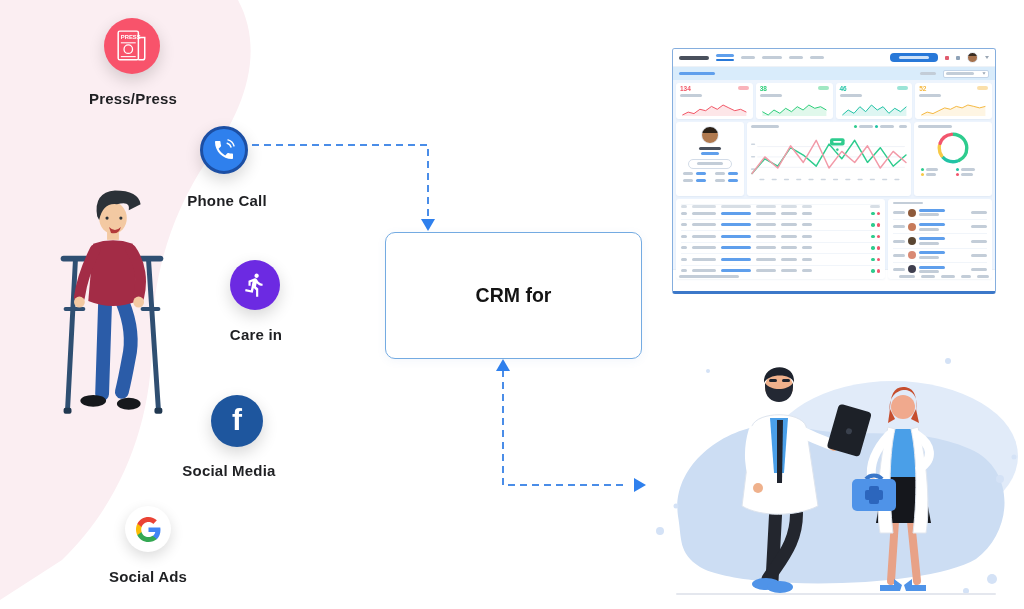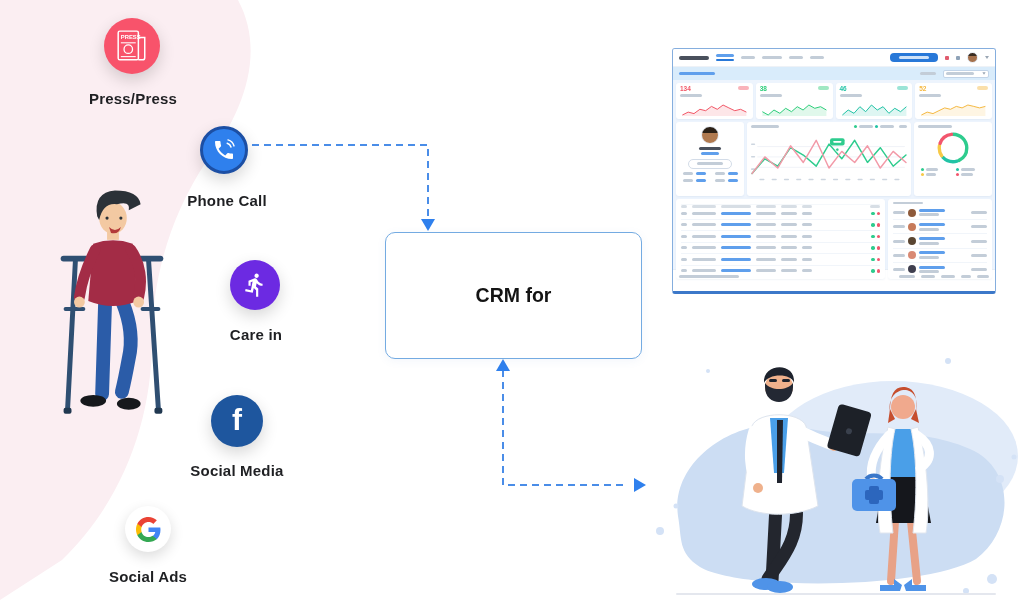--- a/index.html
+++ b/index.html
@@ -214,21 +214,21 @@
   <div class="circle" style="left: 230px; top: 260px; width: 50px; height: 50px; background: rgb(108, 42, 226);">
     <svg width="26" height="26" viewBox="0 0 24 24">
       <path d="M13.49 5.48c1.1 0 2-.9 2-2s-.9-2-2-2-2 .9-2 2 .9 2 2 2zM9.89 19.38l1-4.58 2.1 2v6h2v-7.5l-2.1-2 .6-3c1.3 1.5 3.3 2.5 5.5 2.5v-2c-1.9 0-3.5-1-4.3-2.4l-1-1.6c-.4-.6-1-1-1.7-1-.3 0-.5.1-.8.1l-5.2 2.2v4.7h2v-3.4l1.8-.7-1.6 8.1-4.9-1-.4 2 7 1.4z" fill="#fff"></path>
     </svg>
   </div>
   <div class="chan-label" style="left:256px;top:326px">Care in</div>
 
   <div class="circle" style="left: 211px; top: 395px; width: 52px; height: 52px; background: rgb(30, 86, 158);">
     <span class="fb-f">f</span>
   </div>
-  <div class="chan-label" style="left:237px;top:462px">Social Media</div>
+  <div class="chan-label" style="left:229px;top:462px">Social Media</div>
 
   <div class="circle" style="left: 125px; top: 506px; width: 46px; height: 46px; box-shadow: rgba(0, 0, 0, 0.14) 0px 5px 14px; background: rgb(255, 255, 255);">
     <svg width="25" height="25" viewBox="0 0 24 24">
       <path d="M23.5 12.3c0-.8-.1-1.6-.2-2.3H12v4.5h6.5c-.3 1.6-1.2 2.9-2.5 3.8v3.1h4c2.4-2.2 3.5-5.4 3.5-9.1z" fill="#4285f4"></path>
       <path d="M12 24c3.2 0 5.9-1.1 7.9-2.9l-4-3.1c-1.1.7-2.4 1.2-4 1.2-3.1 0-5.7-2.1-6.6-4.9H1.3v3.2C3.3 21.4 7.3 24 12 24z" fill="#34a853"></path>
       <path d="M5.4 14.3c-.2-.7-.4-1.5-.4-2.3s.1-1.6.4-2.3V6.5H1.3C.5 8.2 0 10 0 12s.5 3.8 1.3 5.5l4.1-3.2z" fill="#fbbc05"></path>
       <path d="M12 4.8c1.8 0 3.3.6 4.6 1.8l3.4-3.4C17.9 1.2 15.2 0 12 0 7.3 0 3.3 2.6 1.3 6.5l4.1 3.2C6.3 6.9 8.9 4.8 12 4.8z" fill="#ea4335"></path>
     </svg>
   </div>
   <div class="chan-label" style="left:148px;top:568px">Social Ads</div>

